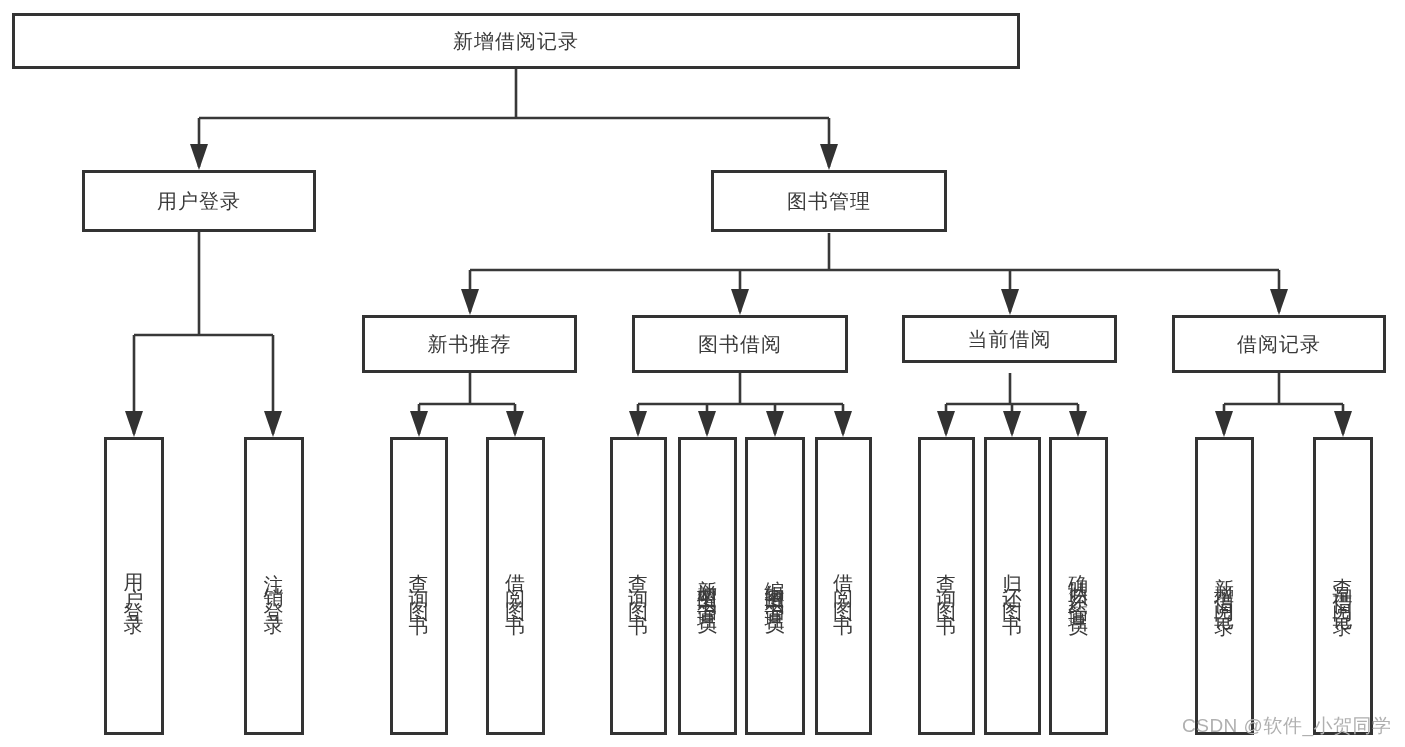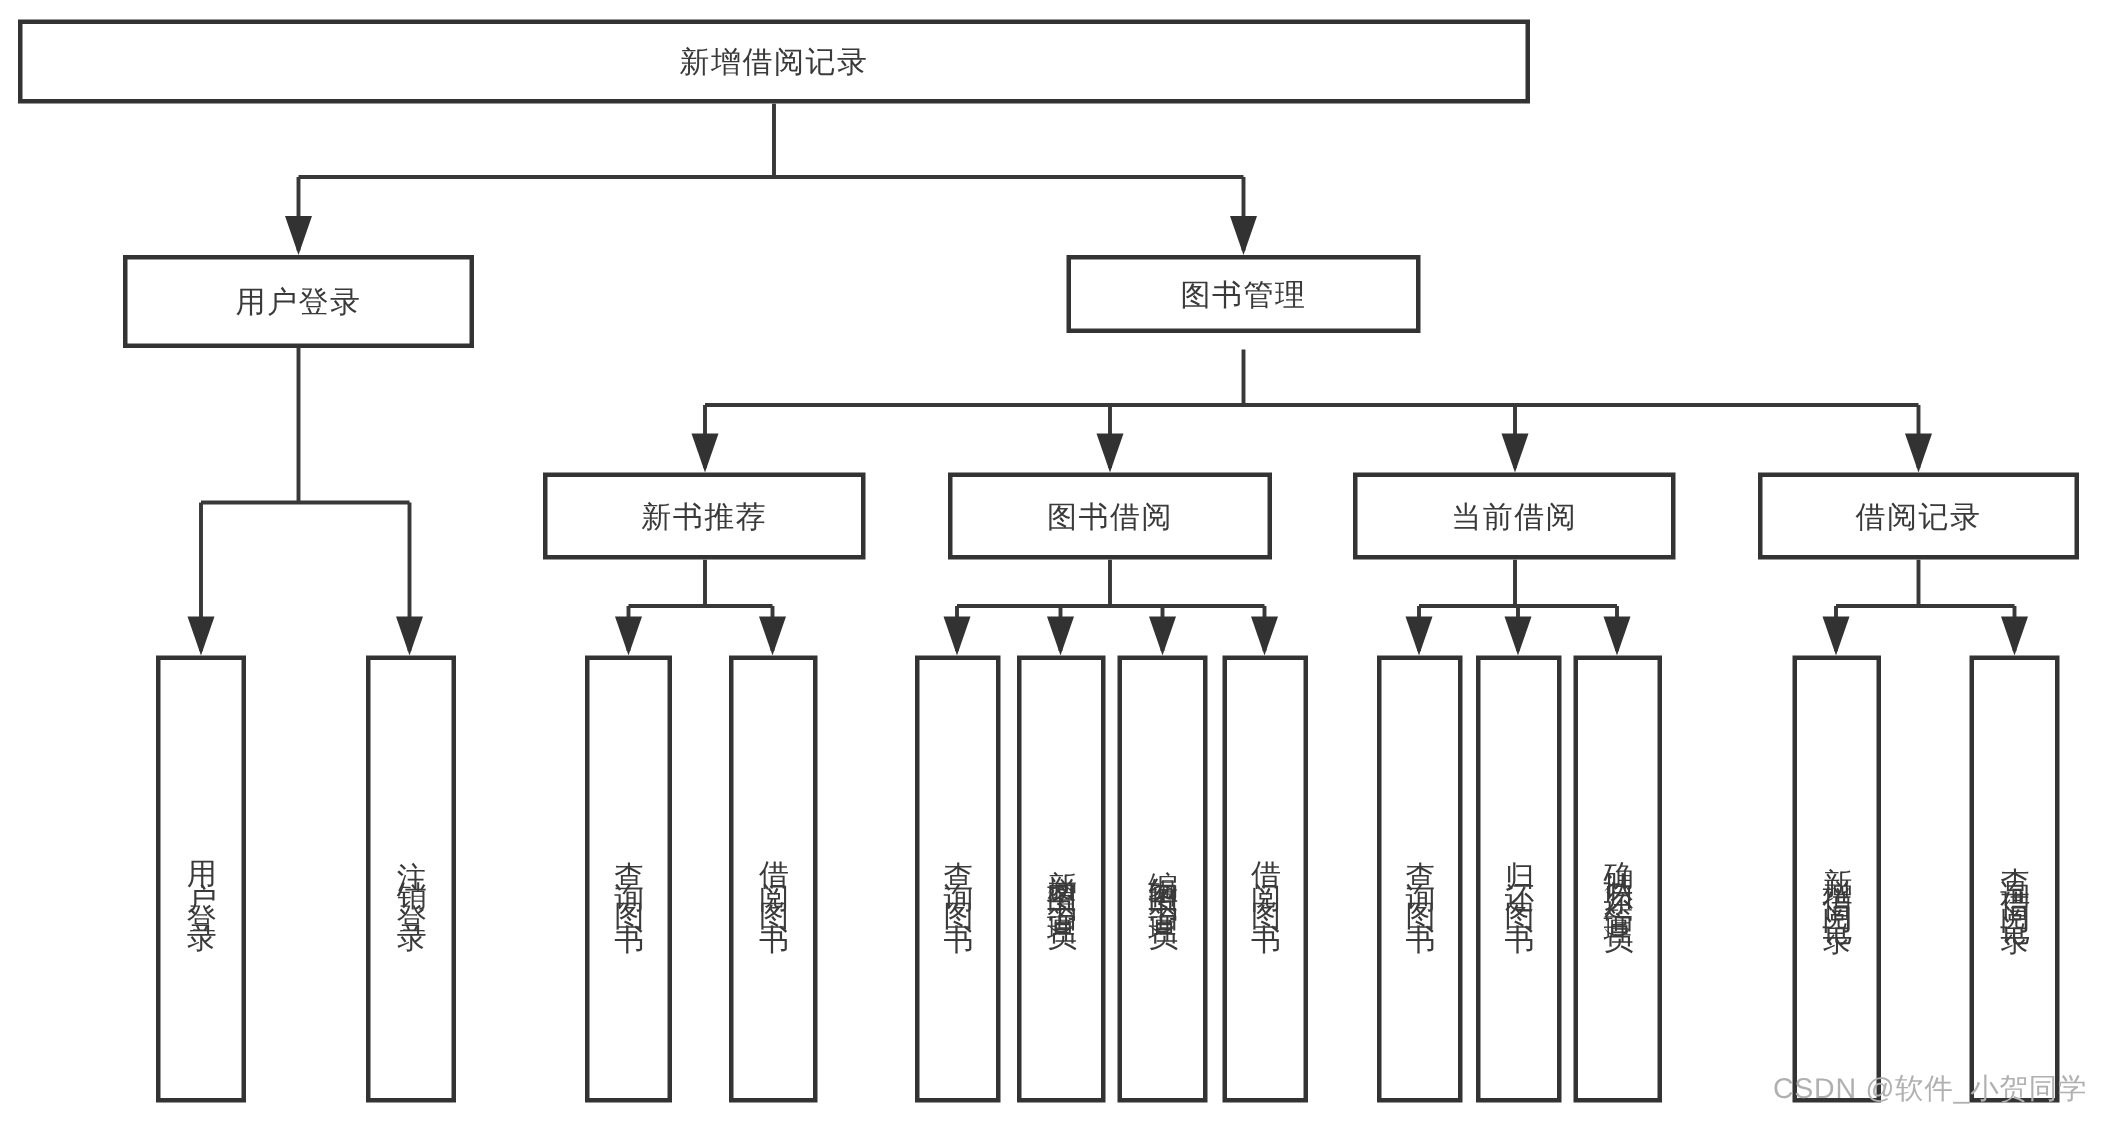--- a/index.html
+++ b/index.html
@@ -98,25 +98,25 @@
       <polygon points="1003,411 1021,411 1012,437"></polygon>
       <polygon points="1069,411 1087,411 1078,437"></polygon>
       <polygon points="1215,411 1233,411 1224,437"></polygon>
       <polygon points="1334,411 1352,411 1343,437"></polygon>
     </g>
   </svg>
 
   <div class="node" style="left:12px; top:13px; width:1008px; height:56px;">新增借阅记录</div>
 
   <div class="node" style="left:82px; top:170px; width:234px; height:62px;">用户登录</div>
-  <div class="node" style="left:711px; top:170px; width:236px; height:52px;">图书管理</div>
+  <div class="node" style="left:711px; top:170px; width:236px; height:62px;">图书管理</div>
 
   <div class="node" style="left:632px; top:315px; width:216px; height:58px;">图书借阅</div>
   <div class="node" style="left:362px; top:315px; width:215px; height:58px;">新书推荐</div>
-  <div class="node" style="left:902px; top:315px; width:215px; height:58px;">当前借阅</div>
+  <div class="node" style="left:902px; top:315px; width:215px; height:48px;">当前借阅</div>
   <div class="node" style="left:1172px; top:315px; width:214px; height:58px;">借阅记录</div>
 
   <div class="node vert" style="left:104px; top:437px; width:60px; height:298px;">用户登录</div>
   <div class="node vert" style="left:244px; top:437px; width:60px; height:298px;">注销登录</div>
 
   <div class="node vert" style="left:390px; top:437px; width:58px; height:298px;">查询图书</div>
   <div class="node vert" style="left:486px; top:437px; width:59px; height:298px;">借阅图书</div>
 
   <div class="node vert" style="left:610px; top:437px; width:57px; height:298px;">查询图书</div>
   <div class="node vert ls9" style="left:678px; top:437px; width:59px; height:298px;">新增图书（管理员）</div>

